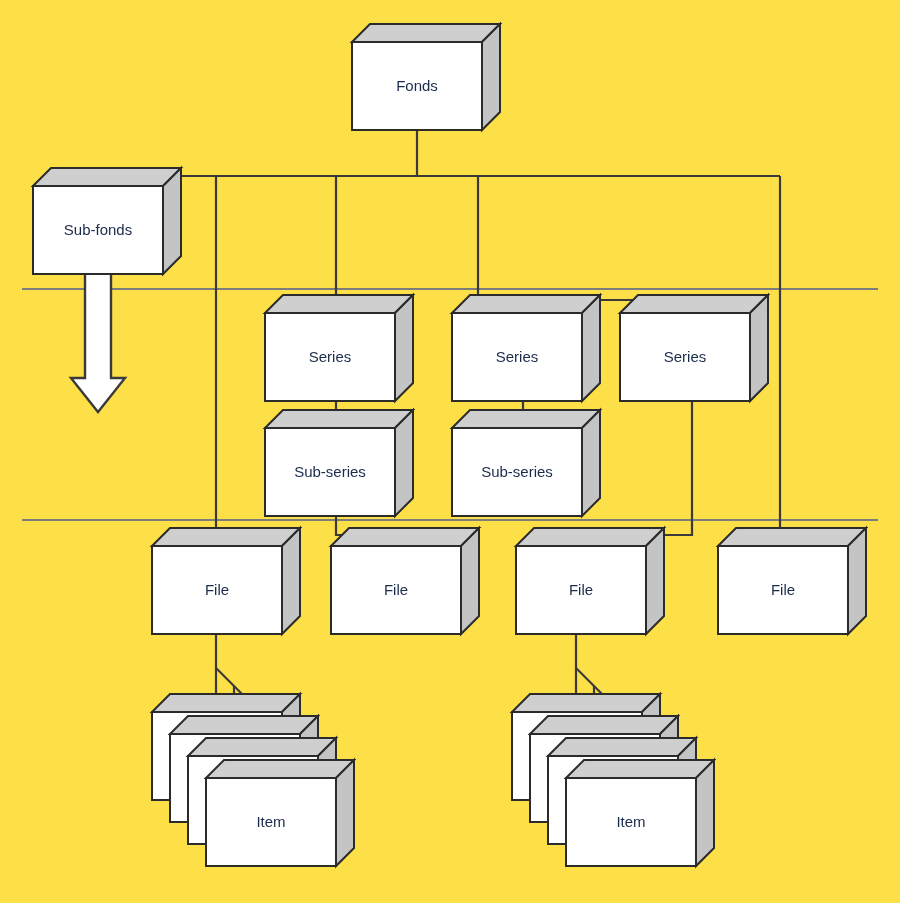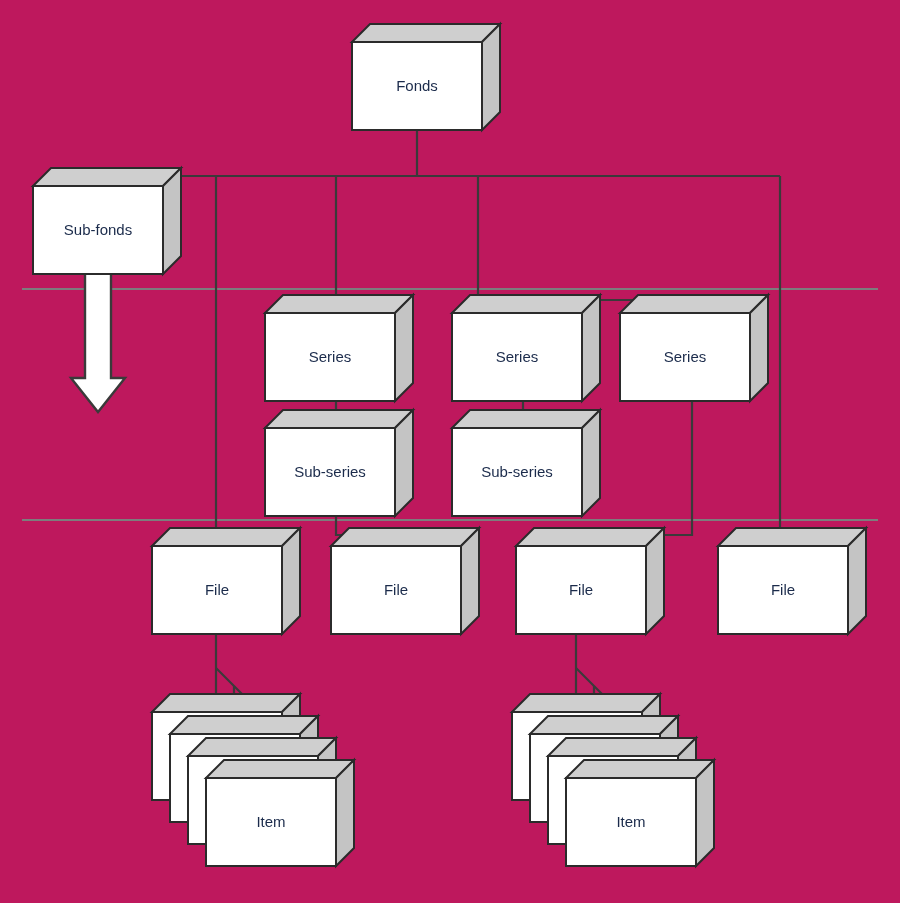--- a/index.html
+++ b/index.html
@@ -8,21 +8,21 @@
     padding: 0;
     background: #ffffff;
   }
   body {
     font-family: "Liberation Sans", sans-serif;
   }
   #diagram-root {
     position: relative;
     width: 900px;
     height: 903px;
-    background: #be185d;
+    background: #fde047;
     overflow: hidden;
   }
   #diagram-svg {
     display: block;
     width: 900px;
     height: 903px;
   }
   .box-label {
     font-family: "Liberation Sans", sans-serif;
     font-size: 15px;

